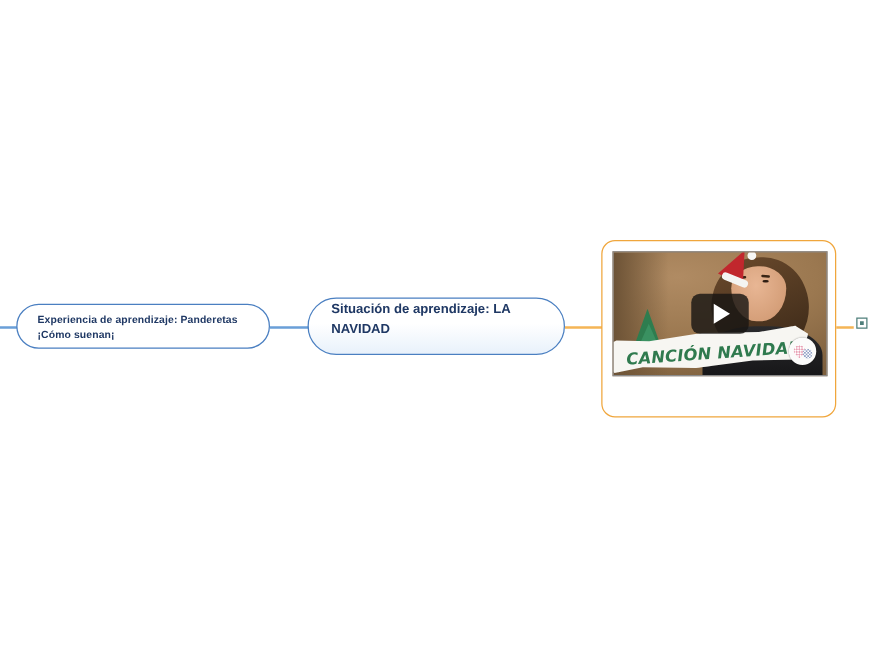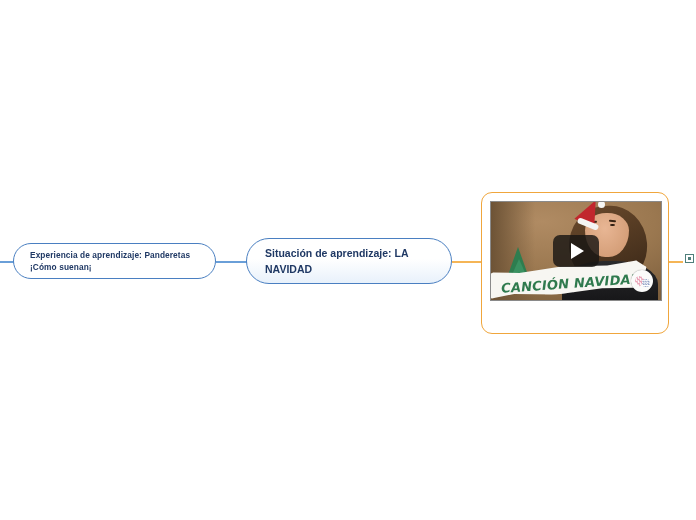--- a/index.html
+++ b/index.html
@@ -58,21 +58,20 @@
     position: absolute;
     left: 246px;
     top: 238px;
     width: 206px;
     height: 46px;
     box-sizing: border-box;
     border: 1.6px solid #4a7fc1;
     border-radius: 23px;
     background: linear-gradient(180deg, #ffffff 0%, #ffffff 45%, #e8f1fb 100%);
     display: flex;
-    align-items: center;
   }
   #node-situacion .txt {
     padding: 0 14px 0 18px;
     font-size: 10.5px;
     line-height: 16px;
     color: #1f3864;
     font-weight: bold;
   }
 
   

